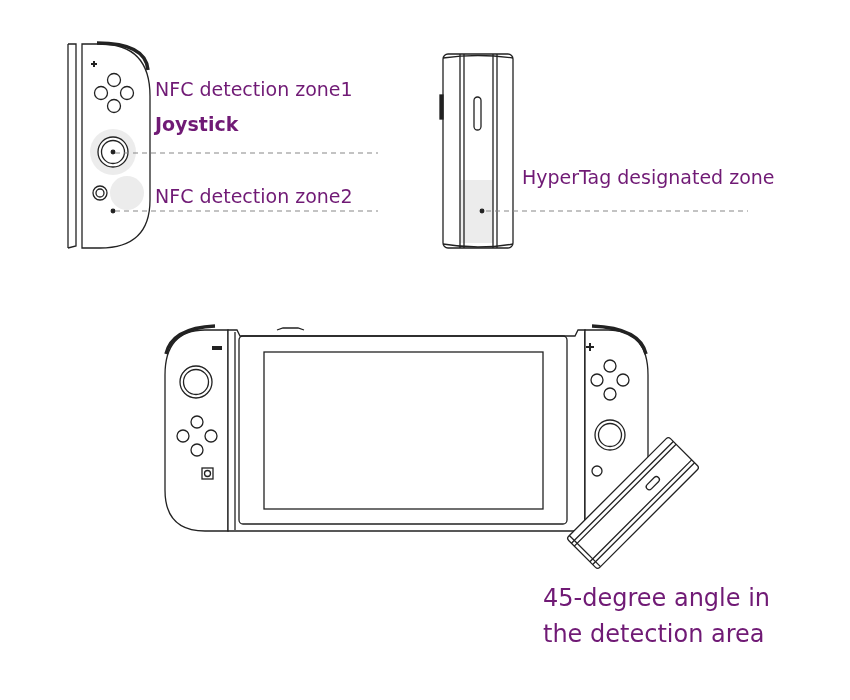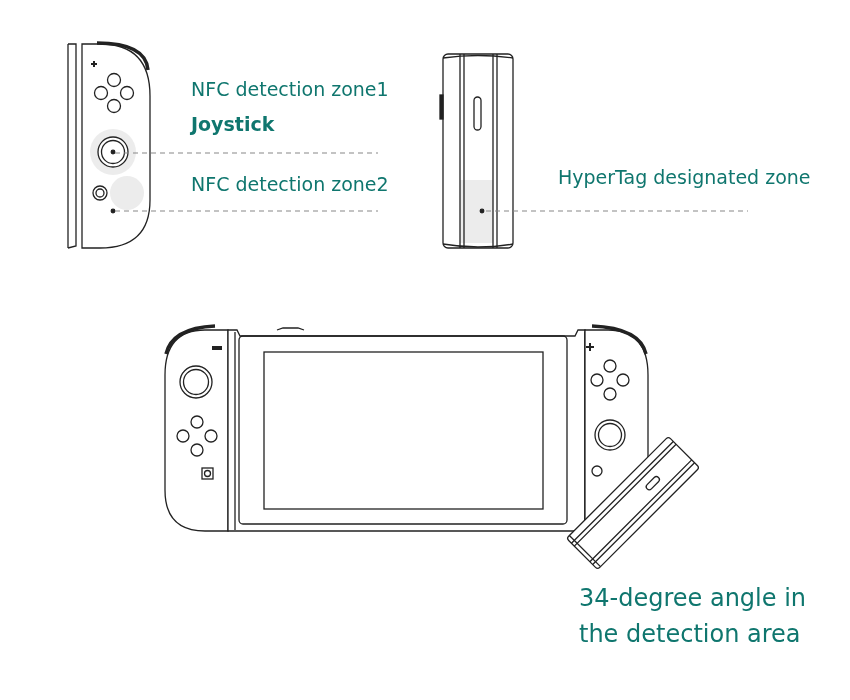--- a/index.html
+++ b/index.html
@@ -1,19 +1,19 @@
 <!DOCTYPE html>
 <html><head>
 <meta charset="utf-8">
 <style>
   html, body { margin: 0; padding: 0; background: #ffffff; }
   body { width: 850px; height: 700px; position: relative; overflow: hidden;
          font-family: "DejaVu Sans", sans-serif; color: #111; }
   svg { position: absolute; left: 0; top: 0; }
-  .label { position: absolute; white-space: nowrap; color: #0f766e; margin-left: 36px; }
+  .label { position: absolute; white-space: nowrap; color: #701a75; }
   .lbl-sm { font-size: 19px; }
   .lbl-bold { font-size: 19px; font-weight: bold; }
   .lbl-lg { font-size: 24px; line-height: 36px; }
 </style>
 </head>
 <body>
 
 <svg width="850" height="700" viewBox="0 0 850 700">
 
   <g stroke="#222" fill="none" stroke-width="1.3">
@@ -93,16 +93,16 @@
       <rect x="-72" y="-22" width="144" height="44" rx="3" fill="#fff"></rect>
       <path d="M-72 -15 L72 -15 M-72 -11 L72 -11 M-72 11 L72 11 M-72 15 L72 15"></path>
       <path d="M-68 -22 L-68 22"></path>
       <rect x="20" y="-3" width="16" height="6" rx="3" fill="#fff"></rect>
     </g>
   </g>
 </svg>
 
 <div class="label lbl-sm" style="left:155px; top:78px;">NFC detection zone1</div>
 <div class="label lbl-bold" style="left:155px; top:113px;">Joystick</div>
-<div class="label lbl-sm" style="left:155px; top:173px;">NFC detection zone2</div>
+<div class="label lbl-sm" style="left:155px; top:185px;">NFC detection zone2</div>
 <div class="label lbl-sm" style="left:522px; top:166px;">HyperTag designated zone</div>
-<div class="label lbl-lg" style="left:543px; top:580px;">34-degree angle in</div>
+<div class="label lbl-lg" style="left:543px; top:580px;">45-degree angle in</div>
 <div class="label lbl-lg" style="left:543px; top:616px;">the detection area</div>
 
 </body></html>

